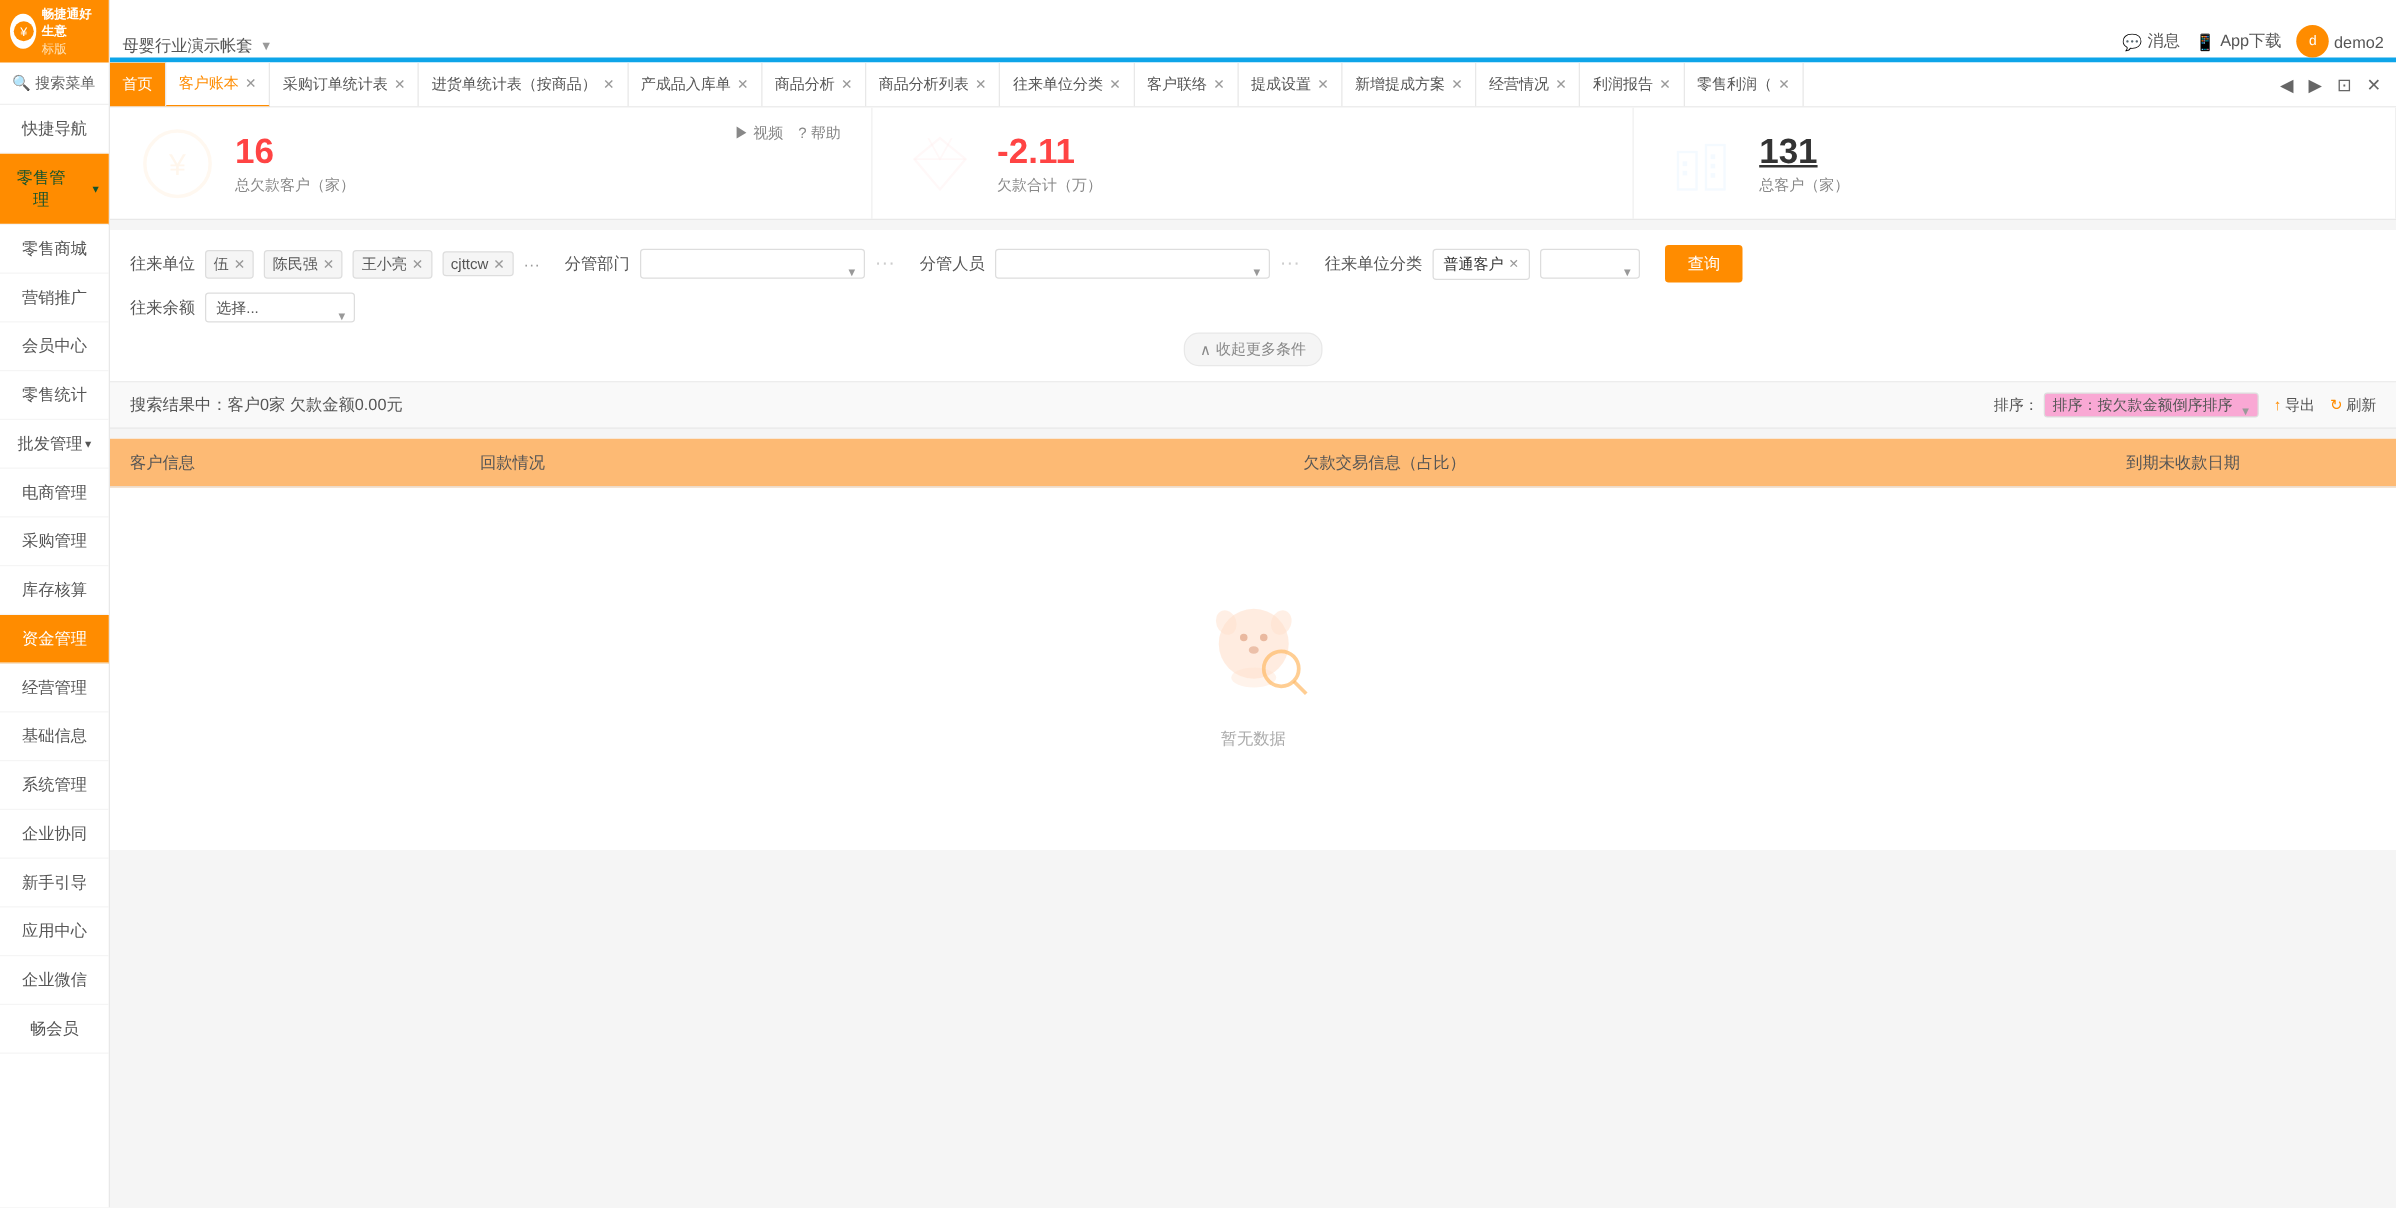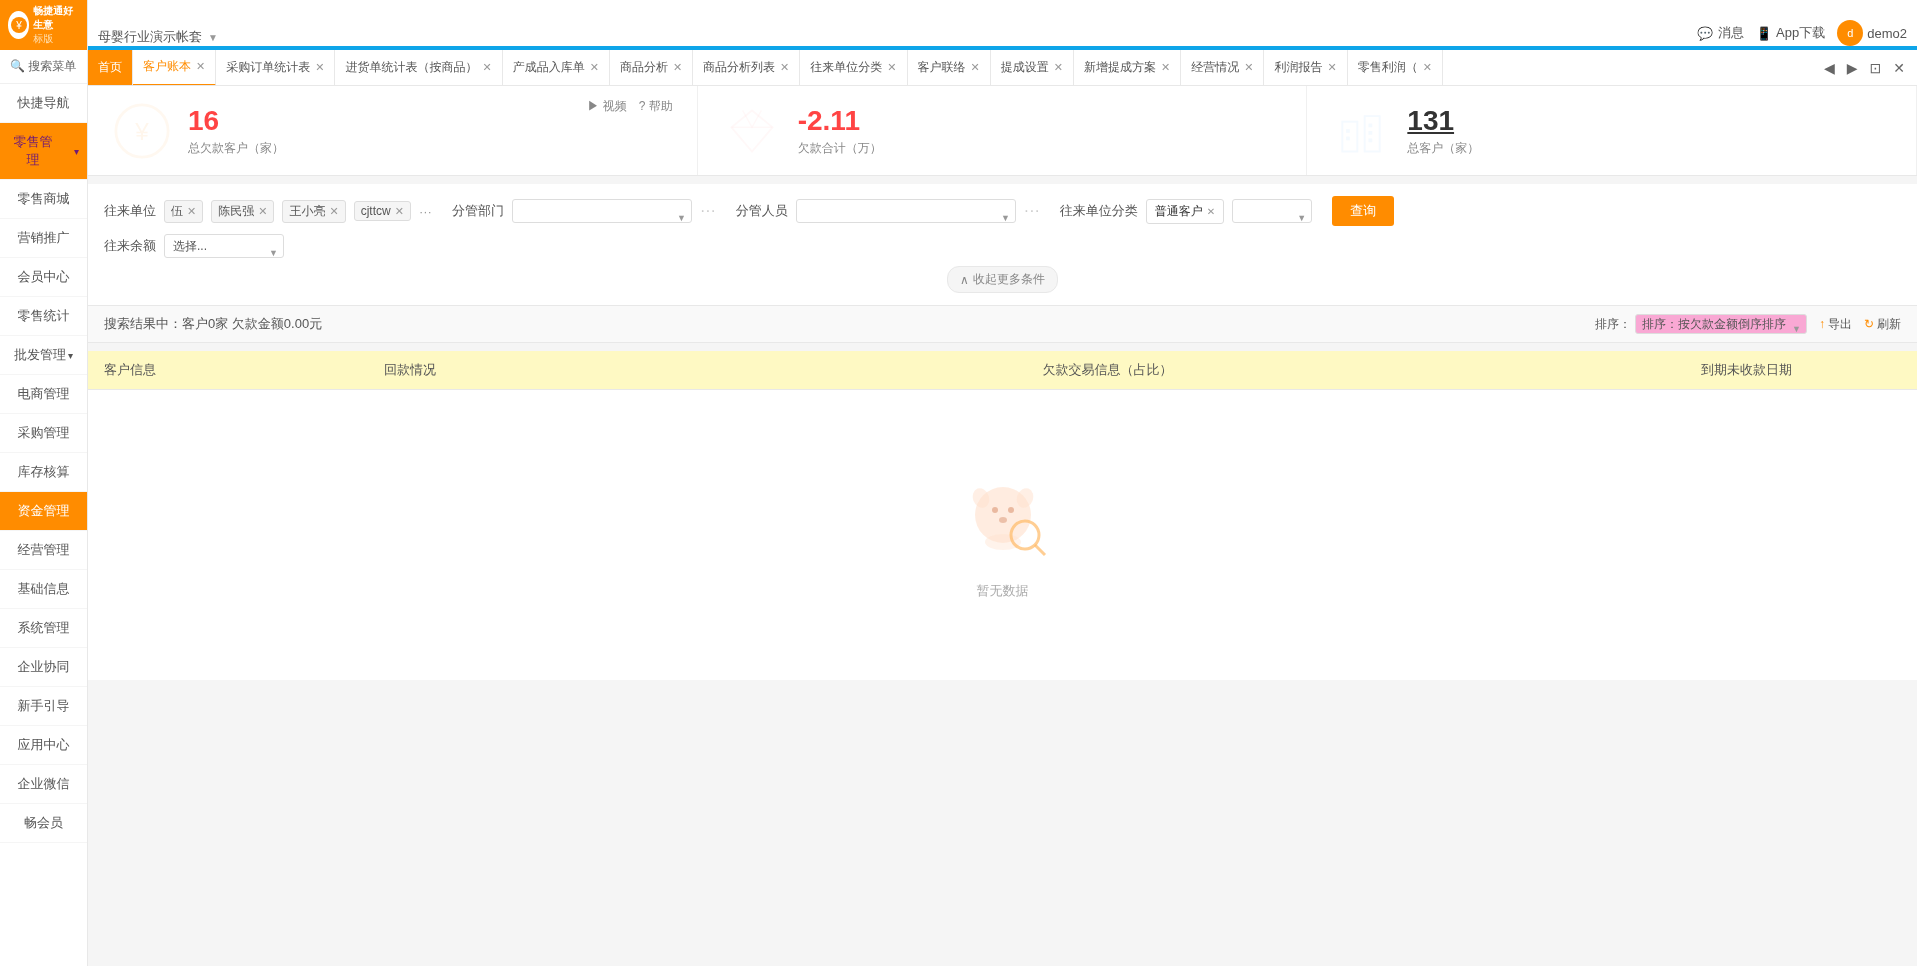--- a/index.html
+++ b/index.html
@@ -62,21 +62,21 @@
     .summary-bar { background: #f9f9f9; border-bottom: 1px solid #e8e8e8; padding: 8px 16px; display: flex; align-items: center; justify-content: space-between; font-size: 13px; }
     .summary-bar-left { color: #555; }
     .summary-bar-right { display: flex; align-items: center; gap: 12px; font-size: 12px; color: #555; }
     .sort-select { display: flex; align-items: center; gap: 4px; }
     .sort-select select { border: 1px solid #ddd; border-radius: 3px; padding: 2px 20px 2px 6px; font-size: 12px; background: #f9a8d4; cursor: pointer; }
     .action-btn { display: flex; align-items: center; gap: 3px; cursor: pointer; color: #555; font-size: 12px; }
     .action-btn .icon { color: #ff8c00; }
 
     
     .table-container { background: #fff; margin-top: 8px; }
-    .table-header { display: grid; grid-template-columns: 280px 1fr 1fr 200px; background: #fef9c3; border-bottom: 1px solid #e8e8e8; padding: 10px 16px; font-size: 13px; color: #555; font-weight: 500; }
+    .table-header { display: grid; grid-template-columns: 280px 1fr 1fr 200px; background: #fdba74; border-bottom: 1px solid #e8e8e8; padding: 10px 16px; font-size: 13px; color: #555; font-weight: 500; }
     .table-header span { }
 
     
     .empty-state { display: flex; flex-direction: column; align-items: center; justify-content: center; padding: 80px 20px; }
     .empty-icon { width: 100px; height: 100px; opacity: 0.6; }
     .empty-text { margin-top: 12px; color: #aaa; font-size: 13px; }
 
     
     .collapse-btn { display: flex; align-items: center; justify-content: center; gap: 4px; font-size: 12px; color: #888; cursor: pointer; padding: 4px 12px; background: #f5f5f5; border: 1px solid #e8e8e8; border-radius: 12px; }
 
@@ -102,21 +102,21 @@
       <div>
         <div style="color:#fff;font-size:10px;font-weight:bold;">畅捷通好生意</div>
         <div style="color:#ffe0b2;font-size:10px;">标版</div>
       </div>
     </div>
   </div>
   <div class="sidebar-search">
     <span>🔍</span> <span>搜索菜单</span>
   </div>
   <div class="sidebar-nav-item">快捷导航</div>
-  <div class="sidebar-nav-item active" style="background:#ff8c00;color:#701a75;display:flex;align-items:center;justify-content:flex-end;gap:16px;">
+  <div class="sidebar-nav-item active" style="background:#ff8c00;color:#14532d;display:flex;align-items:center;justify-content:flex-end;gap:16px;">
     <span>零售管理</span>
       <span style="font-size:10px;">▾</span>
   </div>
   <div class="sidebar-nav-item">零售商城</div>
   <div class="sidebar-nav-item">营销推广</div>
   <div class="sidebar-nav-item">会员中心</div>
   <div class="sidebar-nav-item">零售统计</div>
   <div class="sidebar-nav-item has-sub">
     <span>批发管理</span>
       <span style="font-size:10px;">▾</span>

